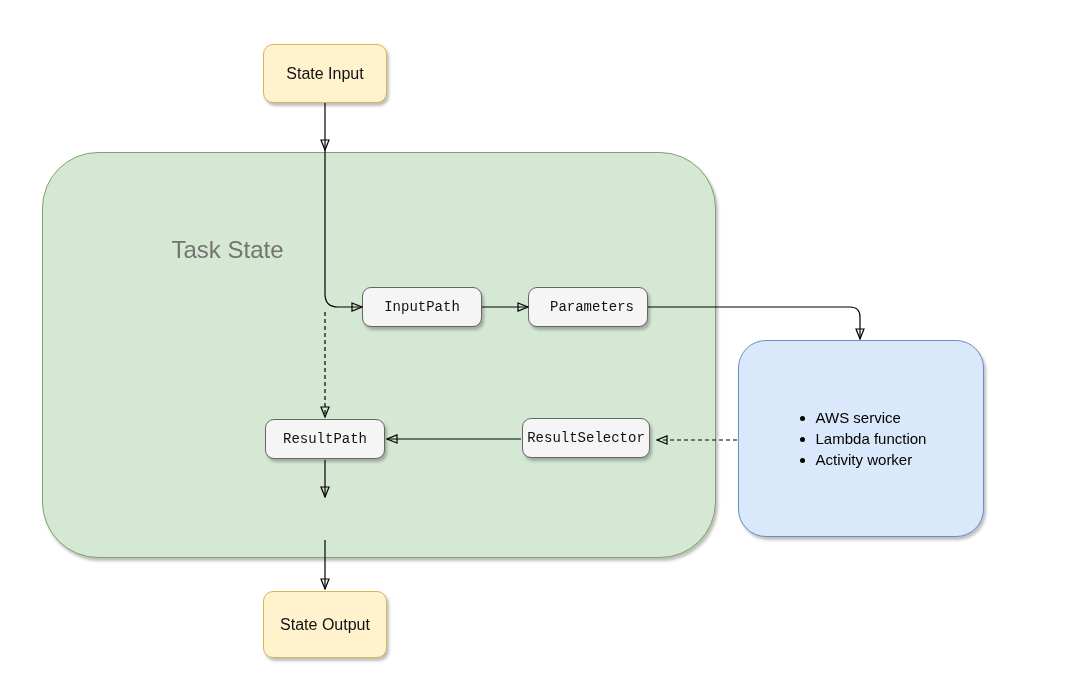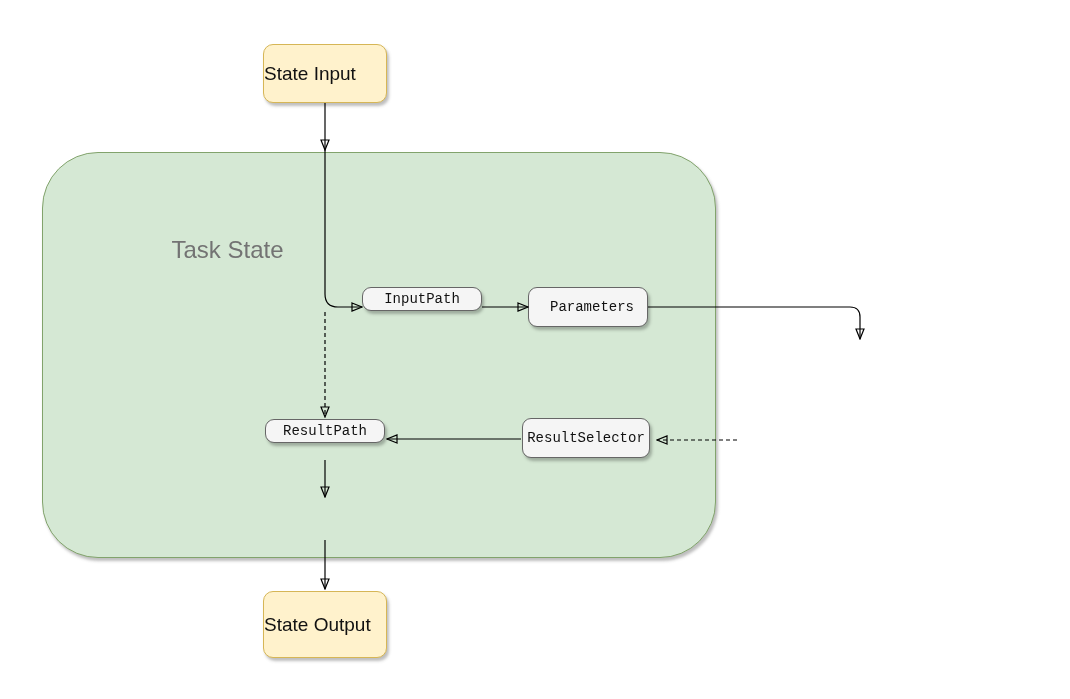--- a/index.html
+++ b/index.html
@@ -27,21 +27,22 @@
   }
 
   .terminal-box {
     position: absolute;
     background: var(--yellow-fill);
     border: 1px solid var(--yellow-border);
     border-radius: 10px;
     box-shadow: 2px 3px 3px rgba(110,110,110,0.45);
     display: flex;
     align-items: center;
-    font-size: 19px;
+    justify-content: center;
+    font-size: 16px;
   }
   .state-input  { left: 263px; top: 44px;  width: 124px; height: 59px; }
   .state-output { left: 263px; top: 591px; width: 124px; height: 67px; }
 
   .task-state {
     position: absolute;
     left: 42px; top: 152px;
     width: 674px; height: 406px;
     background: var(--green-fill);
     border: 1px solid var(--green-border);
@@ -64,23 +65,23 @@
     border-radius: 9px;
     box-shadow: 2px 3px 3px rgba(90,100,90,0.45);
     display: flex;
     align-items: center;
     justify-content: center;
     font-family: "Liberation Mono", "DejaVu Sans Mono", monospace;
     font-size: 14px;
     color: #111111;
     white-space: nowrap;
   }
-  .input-path      { left: 362px; top: 287px; width: 120px; height: 24px; }
+  .input-path      { left: 362px; top: 287px; width: 120px; height: 40px; }
   .parameters      { left: 528px; top: 287px; width: 120px; height: 40px; padding-left: 8px; }
-  .result-path     { left: 265px; top: 419px; width: 120px; height: 24px; }
+  .result-path     { left: 265px; top: 419px; width: 120px; height: 40px; }
   .result-selector { left: 522px; top: 418px; width: 128px; height: 40px; }
   .output-path     { left: 263px; top: 499px; width: 122px; height: 40px; }
 
   .service-box {
     position: absolute;
     left: 738px; top: 340px;
     width: 246px; height: 197px;
     background: var(--blue-fill);
     border: 1px solid var(--blue-border);
     border-radius: 28px;
@@ -136,20 +137,27 @@
 
   <div class="path-node result-path">
     <span>ResultPath</span>
   </div>
 
   <div class="path-node result-selector">
     <span>ResultSelector</span>
   </div>
 
 
+  <div class="service-box">
+    <ul>
+      <li>AWS service</li>
+      <li>Lambda function</li>
+      <li>Activity worker</li>
+    </ul>
+  </div>
 
   <svg class="edges" viewBox="0 0 1070 699" xmlns="http://www.w3.org/2000/svg">
     <defs>
       <marker id="arrow" markerUnits="userSpaceOnUse" markerWidth="12" markerHeight="10" refX="11" refY="5" orient="auto">
         <path d="M1,1 L11,5 L1,9 Z" fill="#000000" stroke="none"></path>
       </marker>
     </defs>
 
     <path d="M325,103 L325,150" marker-end="url(#arrow)"></path>
 

